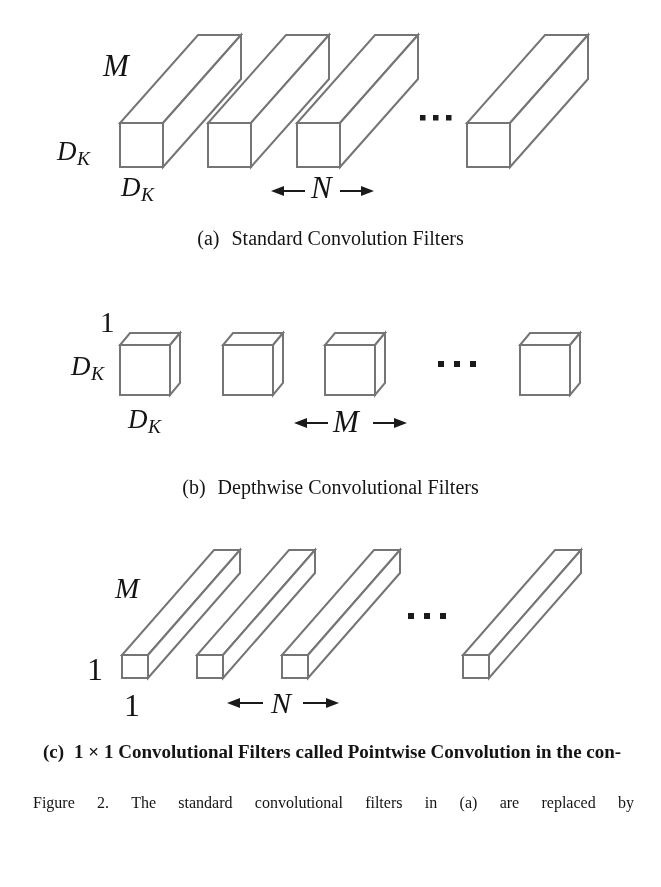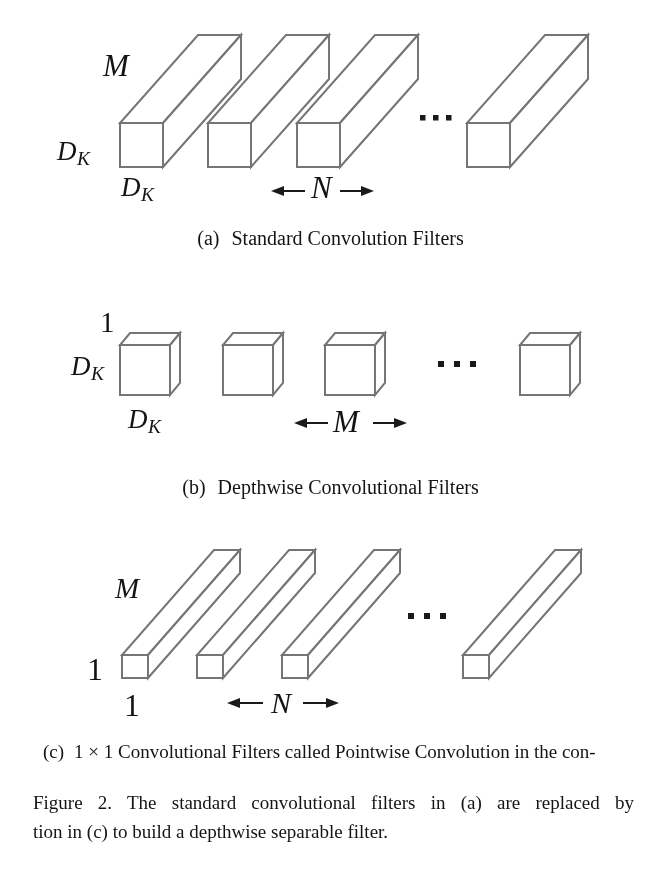--- a/index.html
+++ b/index.html
@@ -24,28 +24,28 @@
   }
 
   .panel-caption {
     position:absolute; left:0; width:661px; text-align:center;
     font-size:20px; line-height:20px; color:#141414; white-space:nowrap;
   }
   .cap-tag { margin-right:12px; }
 
   #caption-c {
     position:absolute; left:43px; top:740px; width:600px;
-    font-size:19px; line-height:23.5px; color:#141414;
+    font-size:19px; line-height:23.5px; color:#141414;font-weight:bold;
   }
   #caption-c .cap-tag { margin-right:10px; }
   #caption-c .cap-line { white-space:nowrap; }
 
   #figure-caption {
     position:absolute; left:33px; top:789px; width:601px;
-    font-size:19px; line-height:28.75px; color:#141414;
+    font-size:16px; line-height:28.75px; color:#141414;
   }
   .fig-line-justify { text-align:justify; text-align-last:justify; }
 </style>
 </head>
 <body>
 
 <div id="page">
 
   <svg id="figure-svg" width="661" height="887" viewBox="0 0 661 887">
 
@@ -182,16 +182,15 @@
   </div>
 
   <div id="caption-c">
     <div class="cap-line">
       <span class="cap-tag">(c)</span><span>1 × 1 Convolutional Filters called Pointwise Convolution in the con-</span>
     </div>
   </div>
 
   <div id="figure-caption">
     <div class="fig-line-justify">Figure 2. The standard convolutional filters in (a) are replaced by</div>
-    <div>tion in (c) to build a depthwise separable filter.</div>
   </div>
 
 </div>
 
 </body></html>

